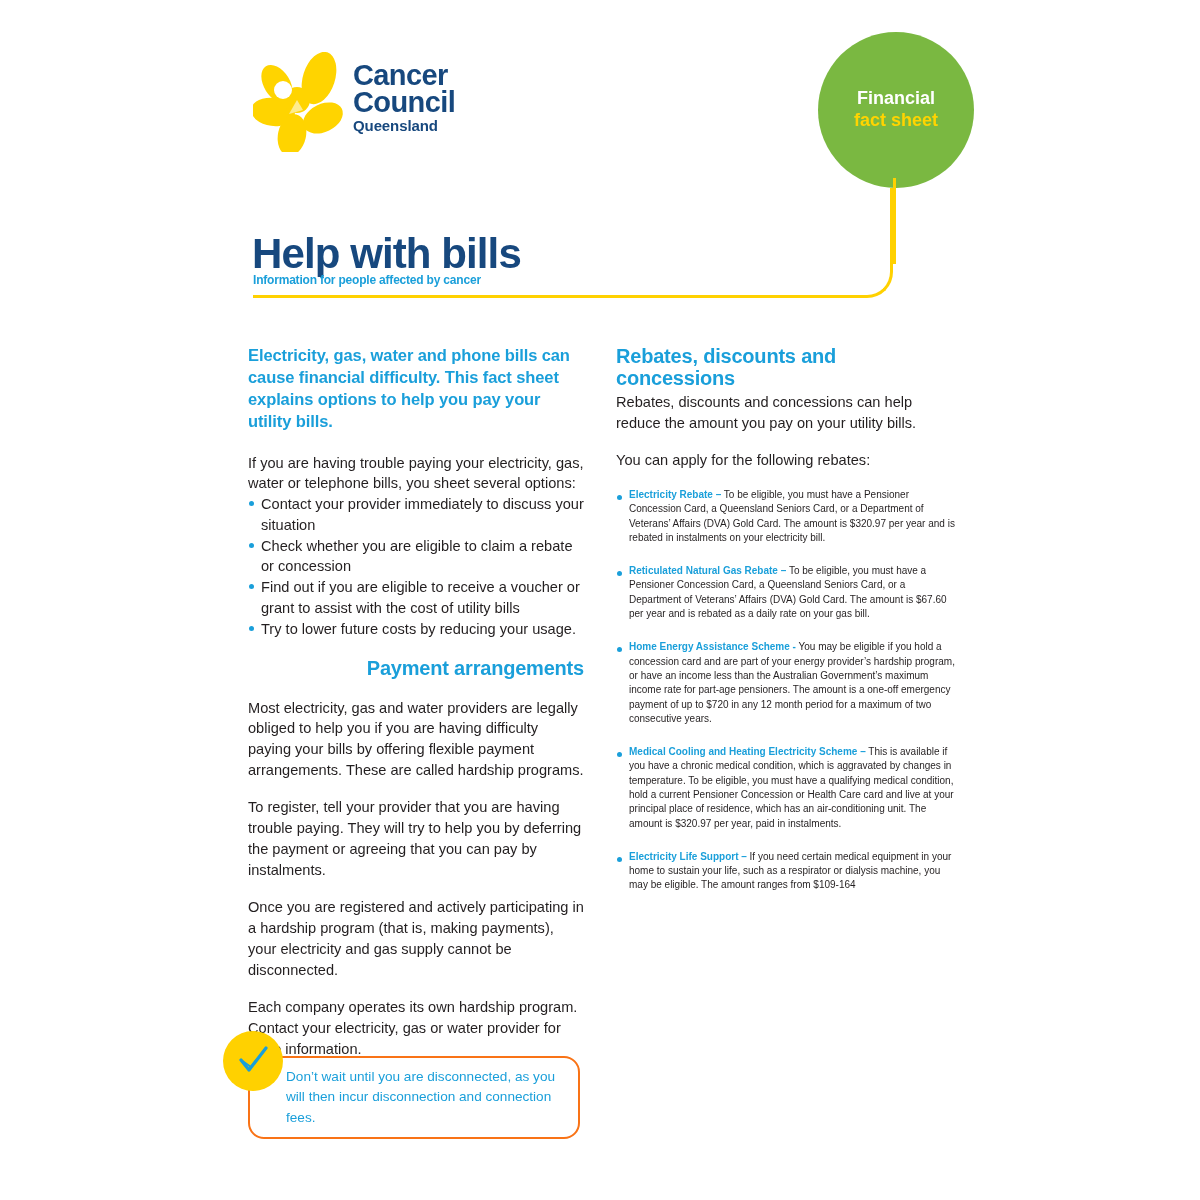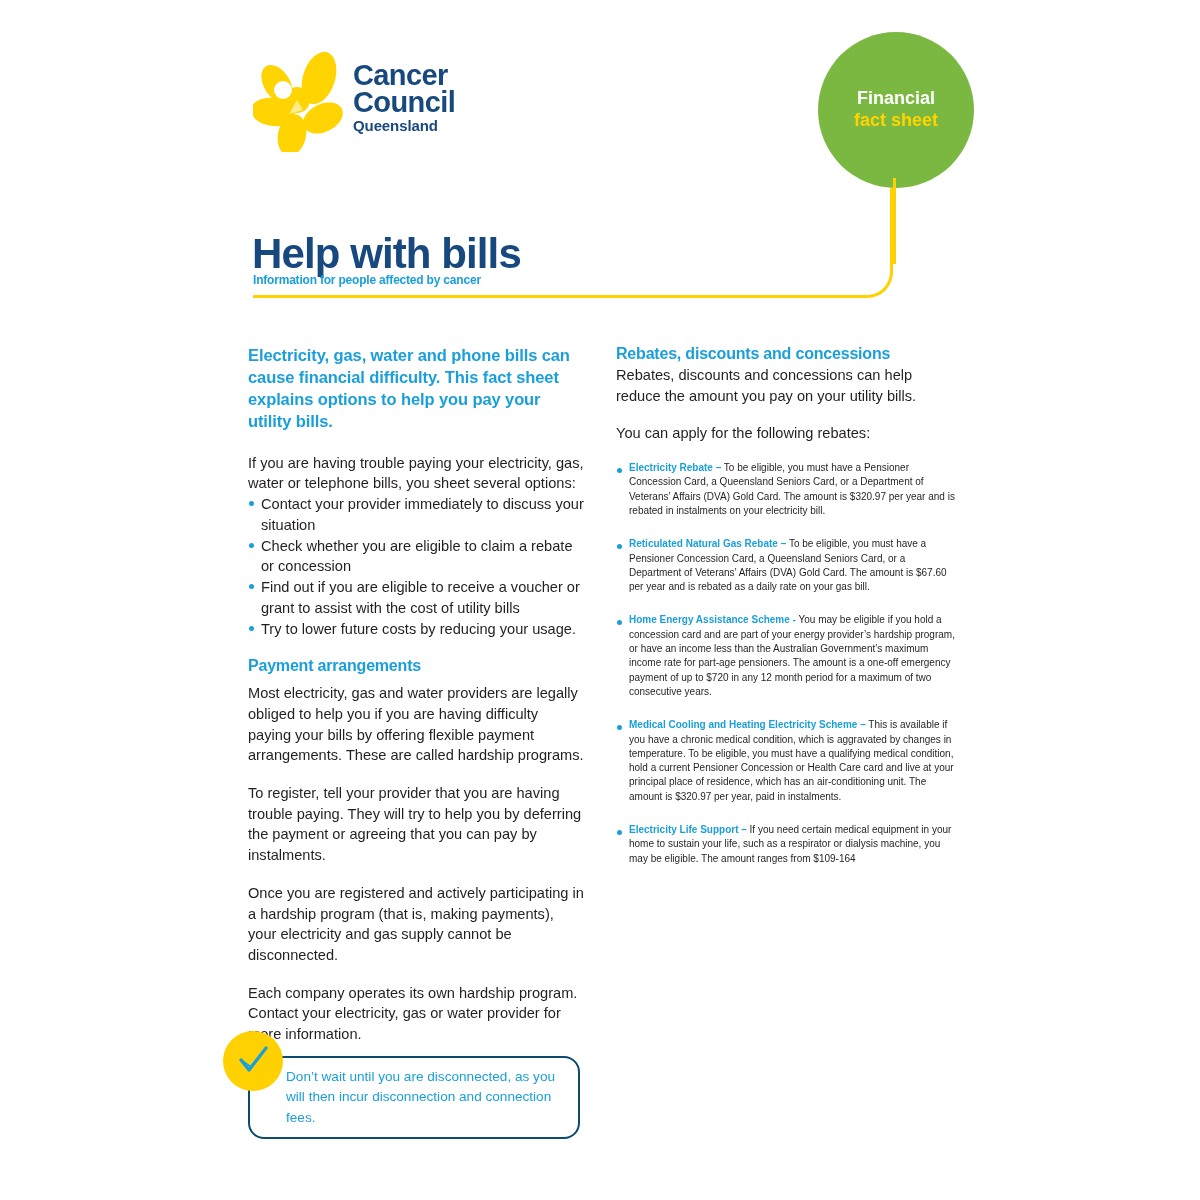--- a/index.html
+++ b/index.html
@@ -143,27 +143,27 @@
   .lede {
     color: #1a9fda;
     font-size: 16.5px;
     font-weight: bold;
     line-height: 1.33;
     letter-spacing: -0.1px;
     margin: 0 0 20px 0;
   }
   .sec-head {
     color: #1a9fda;
-    font-size: 16px;
+    font-size: 20px;
     font-weight: bold;
     letter-spacing: -0.2px;
     line-height: 1.12;
     margin: 0 0 2px 0;
   }
-  .sec-head.tight { margin-bottom: 8px; }
+  .sec-head.tight { margin-bottom: 18px; text-align: right; }
 
   p.body {
     color: #231f20;
     font-size: 14.6px;
     line-height: 1.42;
     margin: 0 0 17px 0;
   }
   p.body.nogap { margin-bottom: 0; }
 
   ul.bullets {
@@ -218,21 +218,21 @@
     font-weight: bold;
   }
 
   
   #tip-callout {
     position: absolute;
     left: 248px;
     top: 1056px;
     width: 332px;
     min-height: 62px;
-    border: 2px solid #0c4a6e;
+    border: 2px solid #f97316;
     border-radius: 16px;
     display: flex;
     align-items: center;
   }
   #tip-text {
     color: #1a9fda;
     font-size: 13.6px;
     line-height: 1.5;
     padding: 9px 18px 9px 36px;
   }

